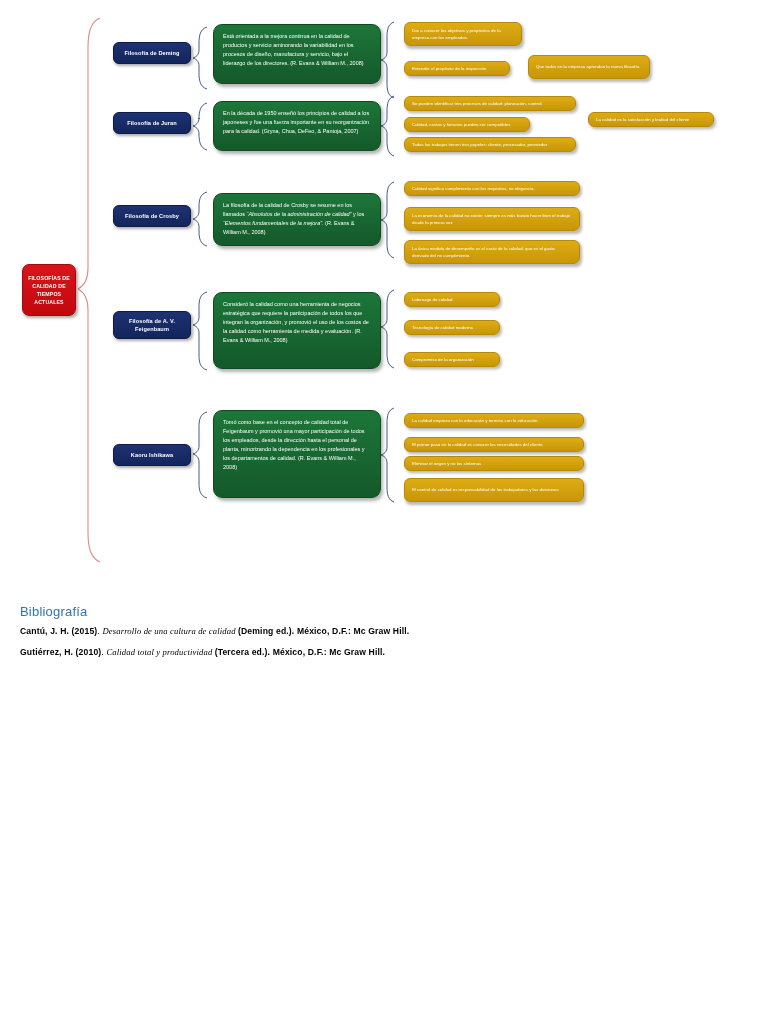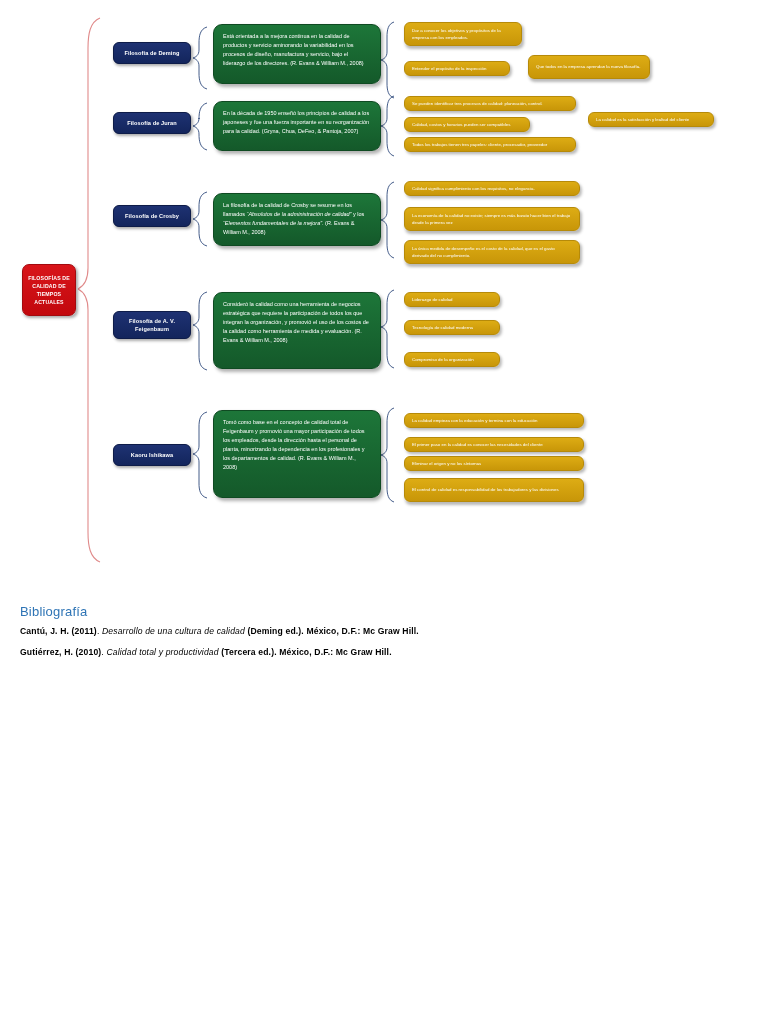--- a/index.html
+++ b/index.html
@@ -137,21 +137,21 @@
     letter-spacing: 0.2px;
   }
   .biblio-entry {
     font-size: 8.6px;
     color: #000000;
     margin-bottom: 9px;
     line-height: 1.35;
     letter-spacing: 0.15px;
   }
   .biblio-entry b { font-weight: bold; }
-  .biblio-entry i { font-style: italic; }
+  .biblio-entry i { font-style: italic; font-family: Liberation Serif, serif; }
 </style>
 </head>
 <body>
 
 <div class="page">
 
   <div class="map">
 
     <svg class="connectors" viewBox="0 0 768 590" width="768" height="590" xmlns="http://www.w3.org/2000/svg">
 
@@ -229,21 +229,21 @@
     <div class="gold-node" style="left:404px; top:437px; width:180px; height:15px;">El primer paso en la calidad es conocer las necesidades del cliente</div>
     <div class="gold-node" style="left:404px; top:456px; width:180px; height:15px;">Eliminar el origen y no los síntomas</div>
     <div class="gold-node" style="left:404px; top:478px; width:180px; height:24px;">El control de calidad es responsabilidad de los trabajadores y las divisiones</div>
 
   </div>
 
   <div class="biblio">
     <div class="biblio-title">Bibliografía</div>
 
     <div class="biblio-entry">
-      <b>Cantú, J. H. (2011)</b><span>. </span><i>Desarrollo de una cultura de calidad </i><b>(Deming ed.). México, D.F.: Mc Graw Hill.</b>
+      <b>Cantú, J. H. (2015)</b><span>. </span><i>Desarrollo de una cultura de calidad </i><b>(Deming ed.). México, D.F.: Mc Graw Hill.</b>
     </div>
 
 
     <div class="biblio-entry">
       <b>Gutiérrez, H. (2010)</b><span>. </span><i>Calidad total y productividad </i><b>(Tercera ed.). México, D.F.: Mc Graw Hill.</b>
     </div>
 
 
   </div>
 

